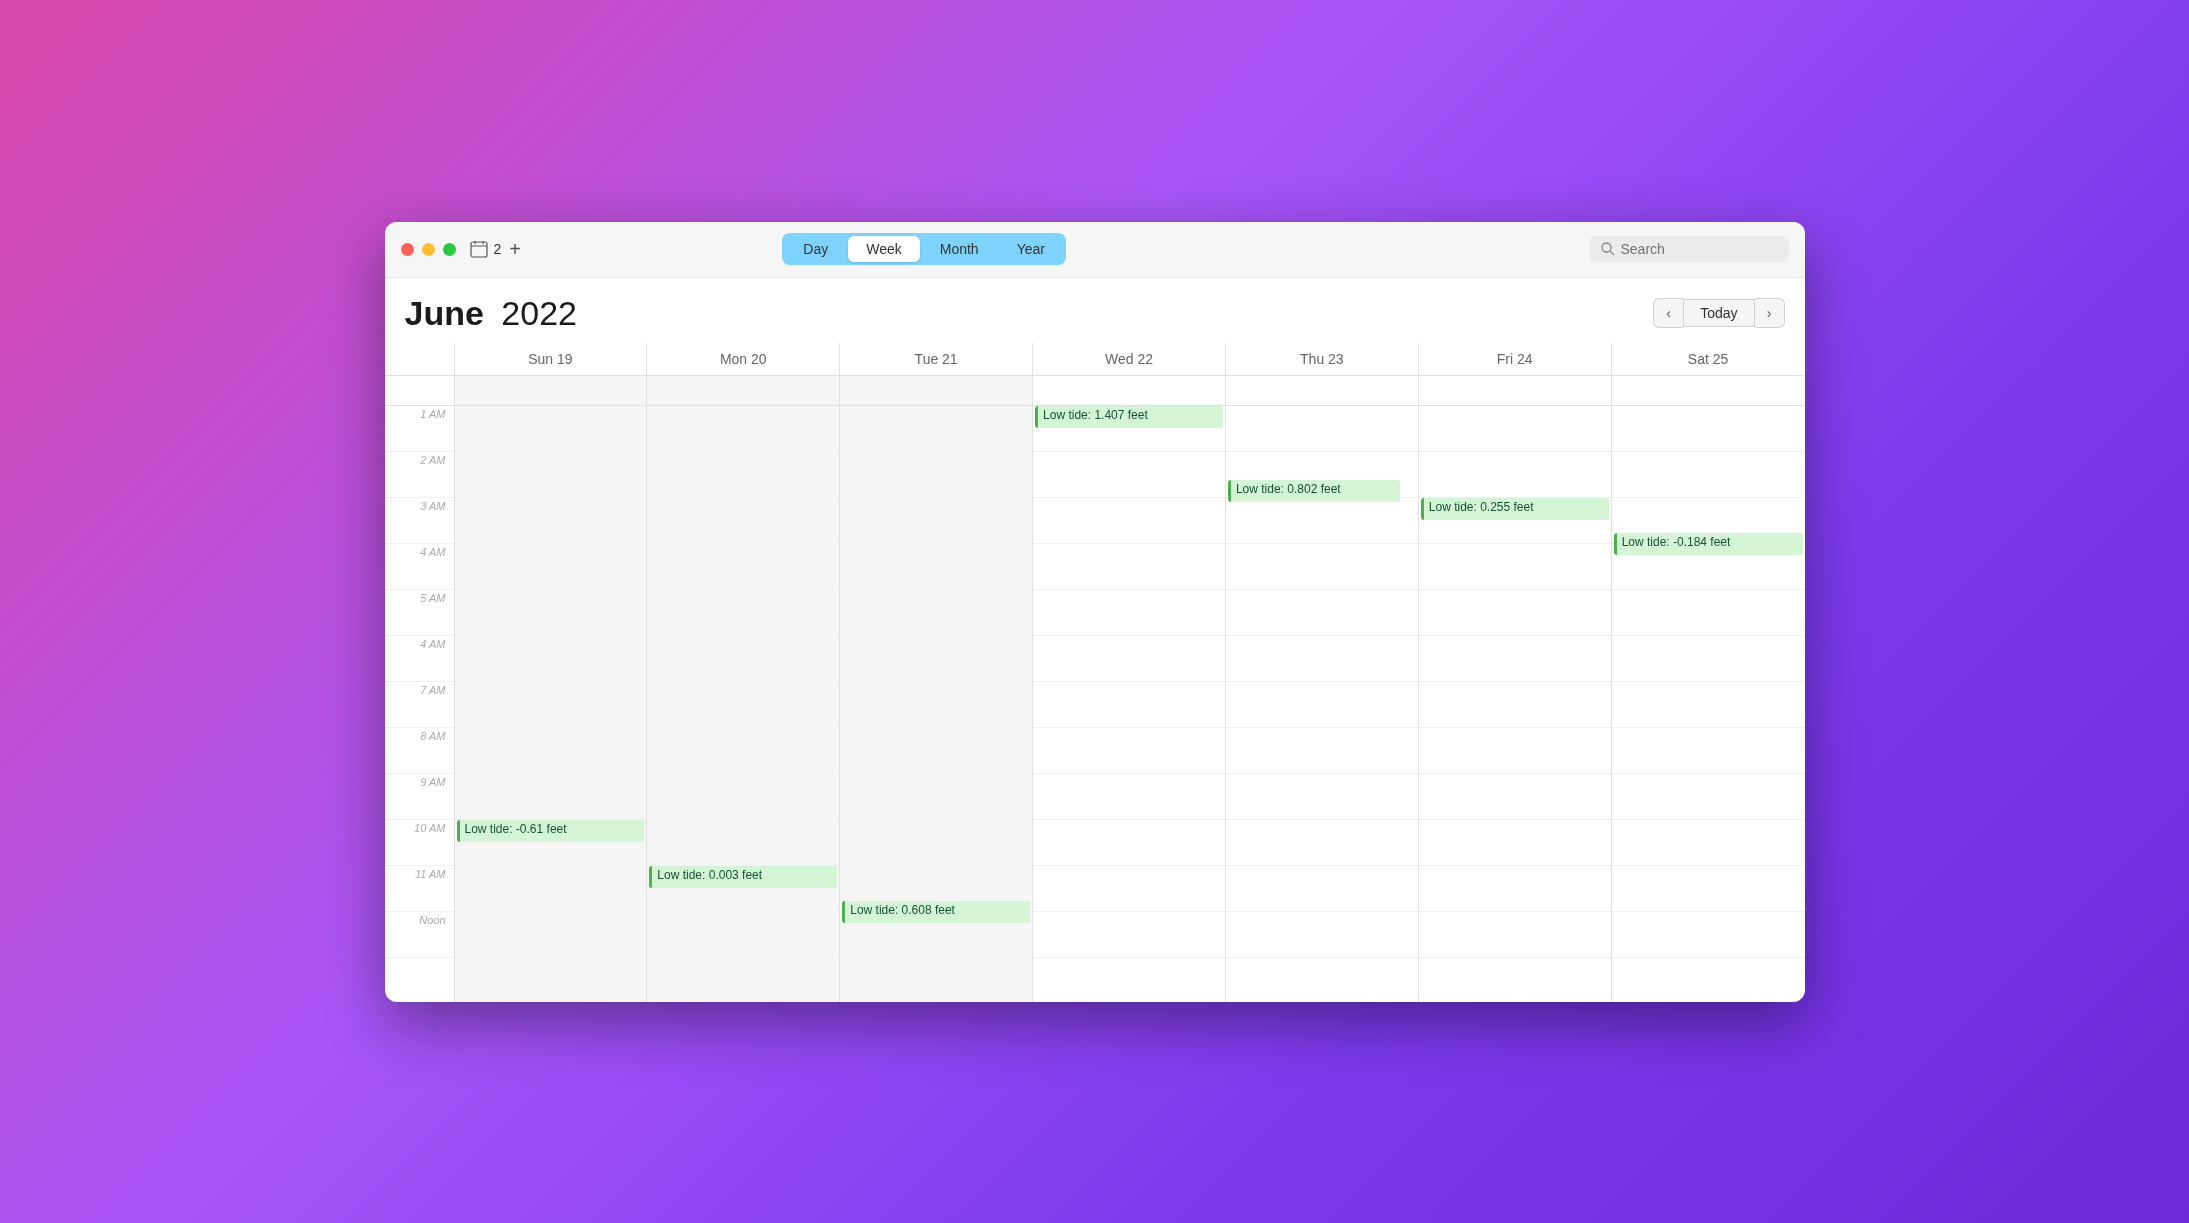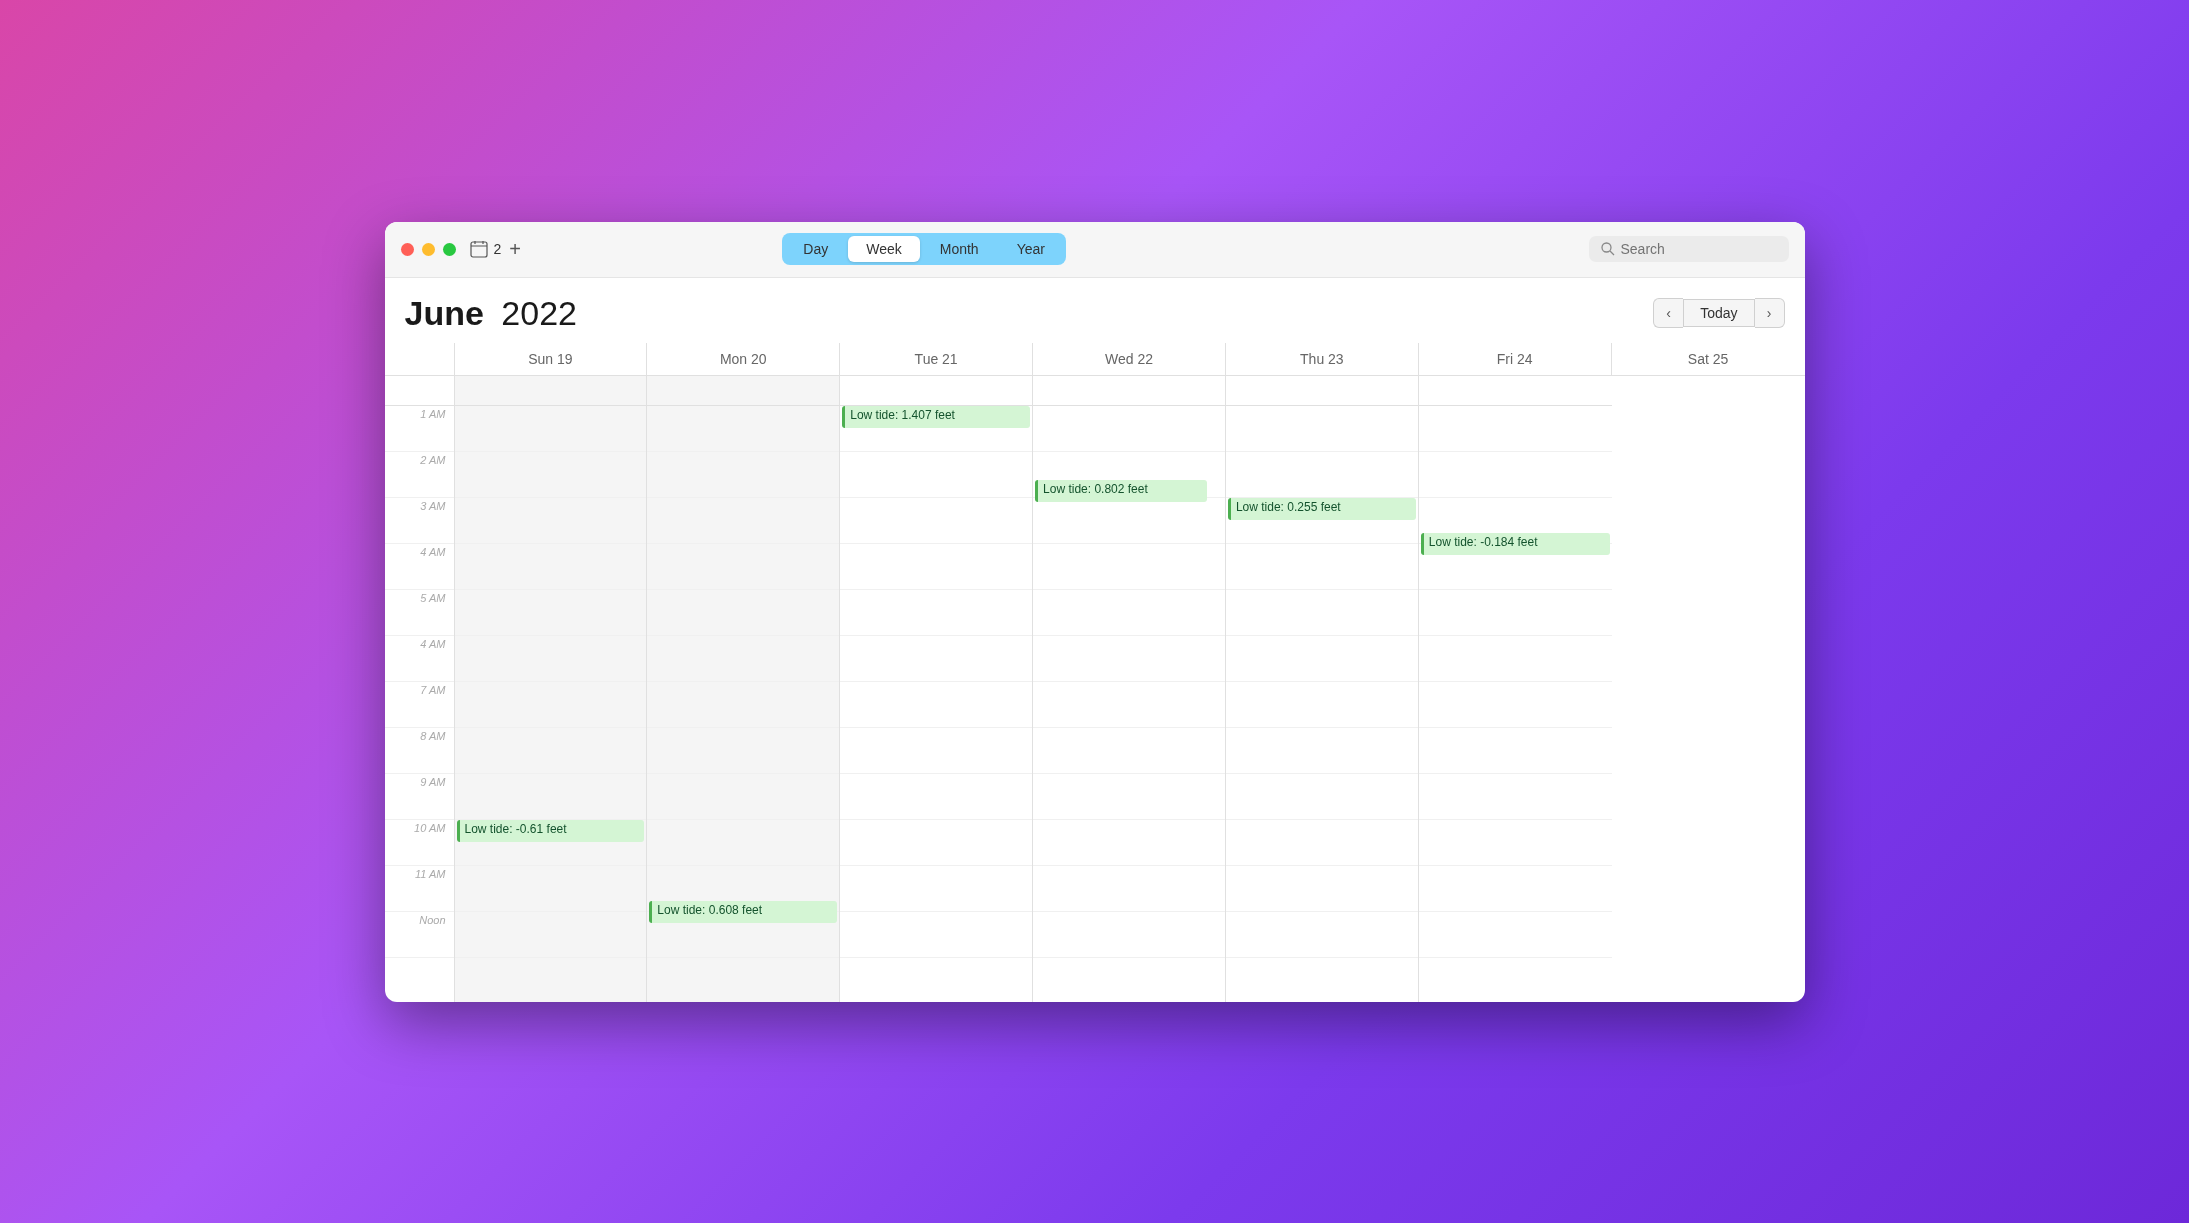--- a/index.html
+++ b/index.html
@@ -347,20 +347,36 @@
             <div class="day-cell"></div>
             <div class="day-cell"></div>
             <div class="day-cell"></div>
             <div class="day-cell"></div>
             <div class="day-cell"></div>
             <div class="day-cell"></div>
             <div class="day-cell"></div>
             <div class="day-cell"></div>
             <div class="event-block" style="top: 444px; left: 2px; right: 2px; height: 22px;">Low tide: -0.61 feet</div>
           </div>
+        <div class="day-column past-day" id="day-col-1">
+            <div class="day-cell all-day"></div>
+            <div class="day-cell"></div>
+            <div class="day-cell"></div>
+            <div class="day-cell"></div>
+            <div class="day-cell"></div>
+            <div class="day-cell"></div>
+            <div class="day-cell"></div>
+            <div class="day-cell"></div>
+            <div class="day-cell"></div>
+            <div class="day-cell"></div>
+            <div class="day-cell"></div>
+            <div class="day-cell"></div>
+            <div class="day-cell"></div>
+            <div class="event-block" style="top: 490px; left: 2px; right: 2px; height: 22px;">Low tide: 0.003 feet</div>
+          </div>
         <div class="day-column past-day" id="day-col-2">
             <div class="day-cell all-day"></div>
             <div class="day-cell"></div>
             <div class="day-cell"></div>
             <div class="day-cell"></div>
             <div class="day-cell"></div>
             <div class="day-cell"></div>
             <div class="day-cell"></div>
             <div class="day-cell"></div>
             <div class="day-cell"></div>

